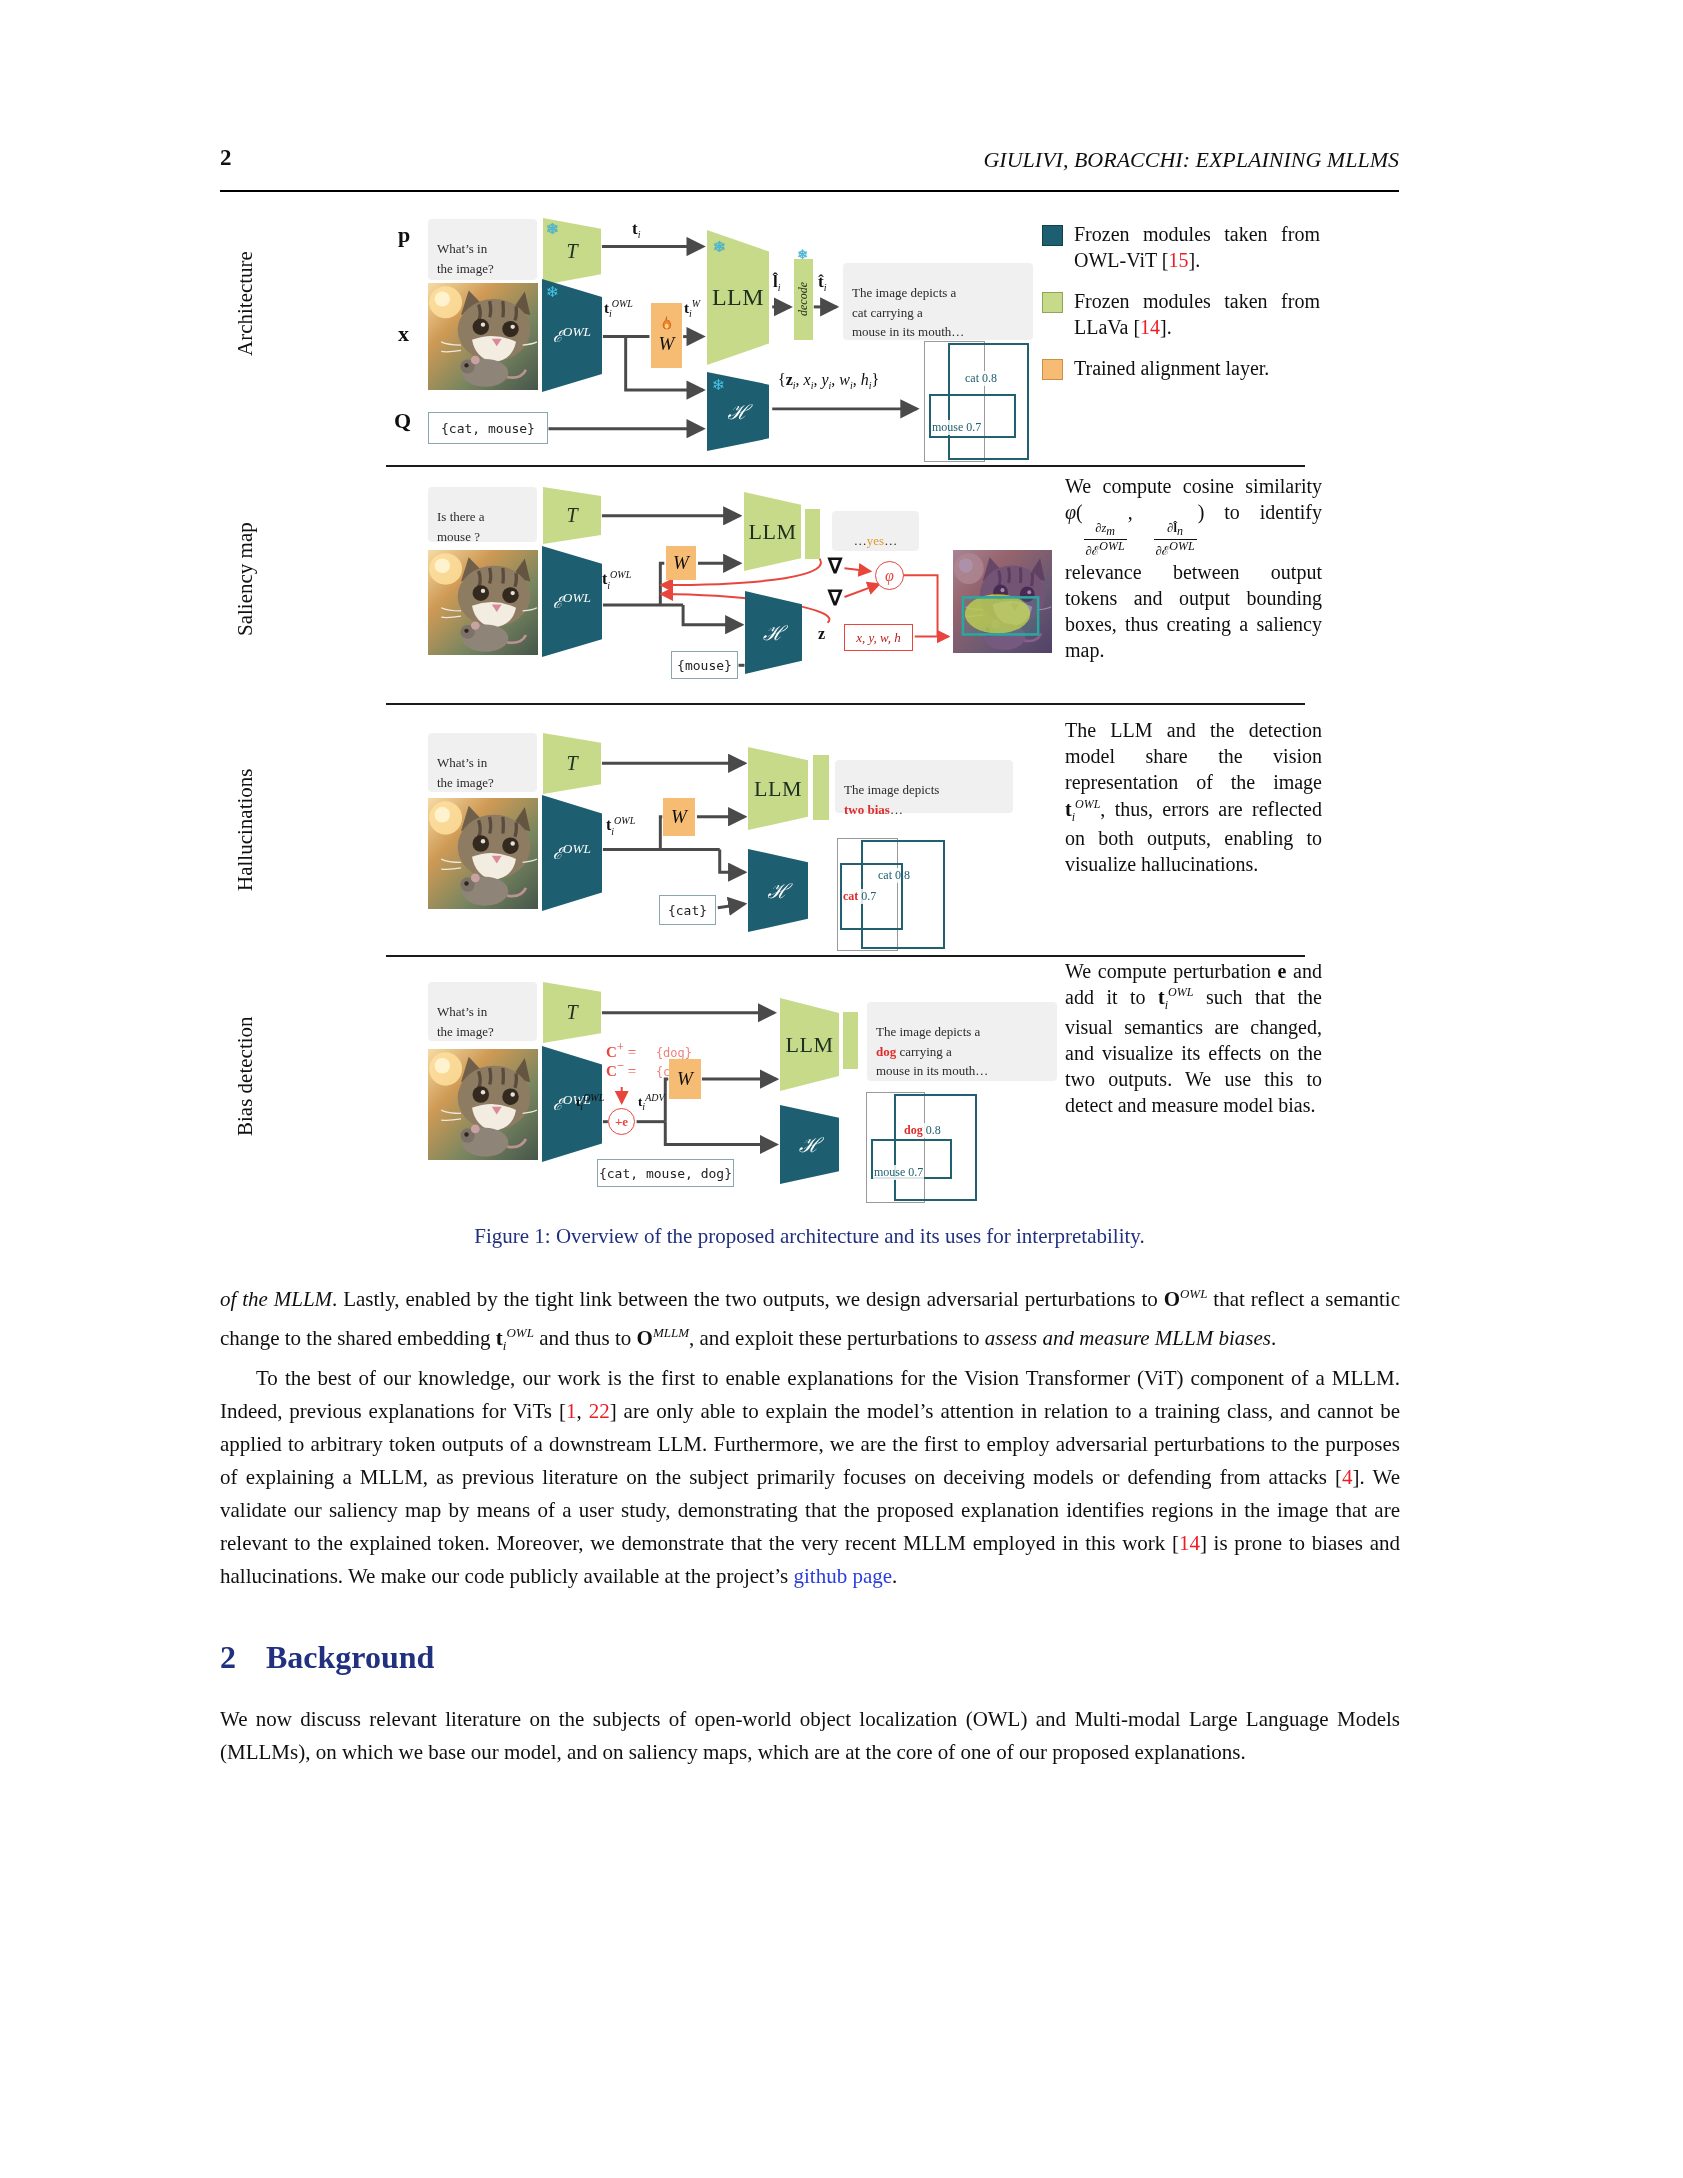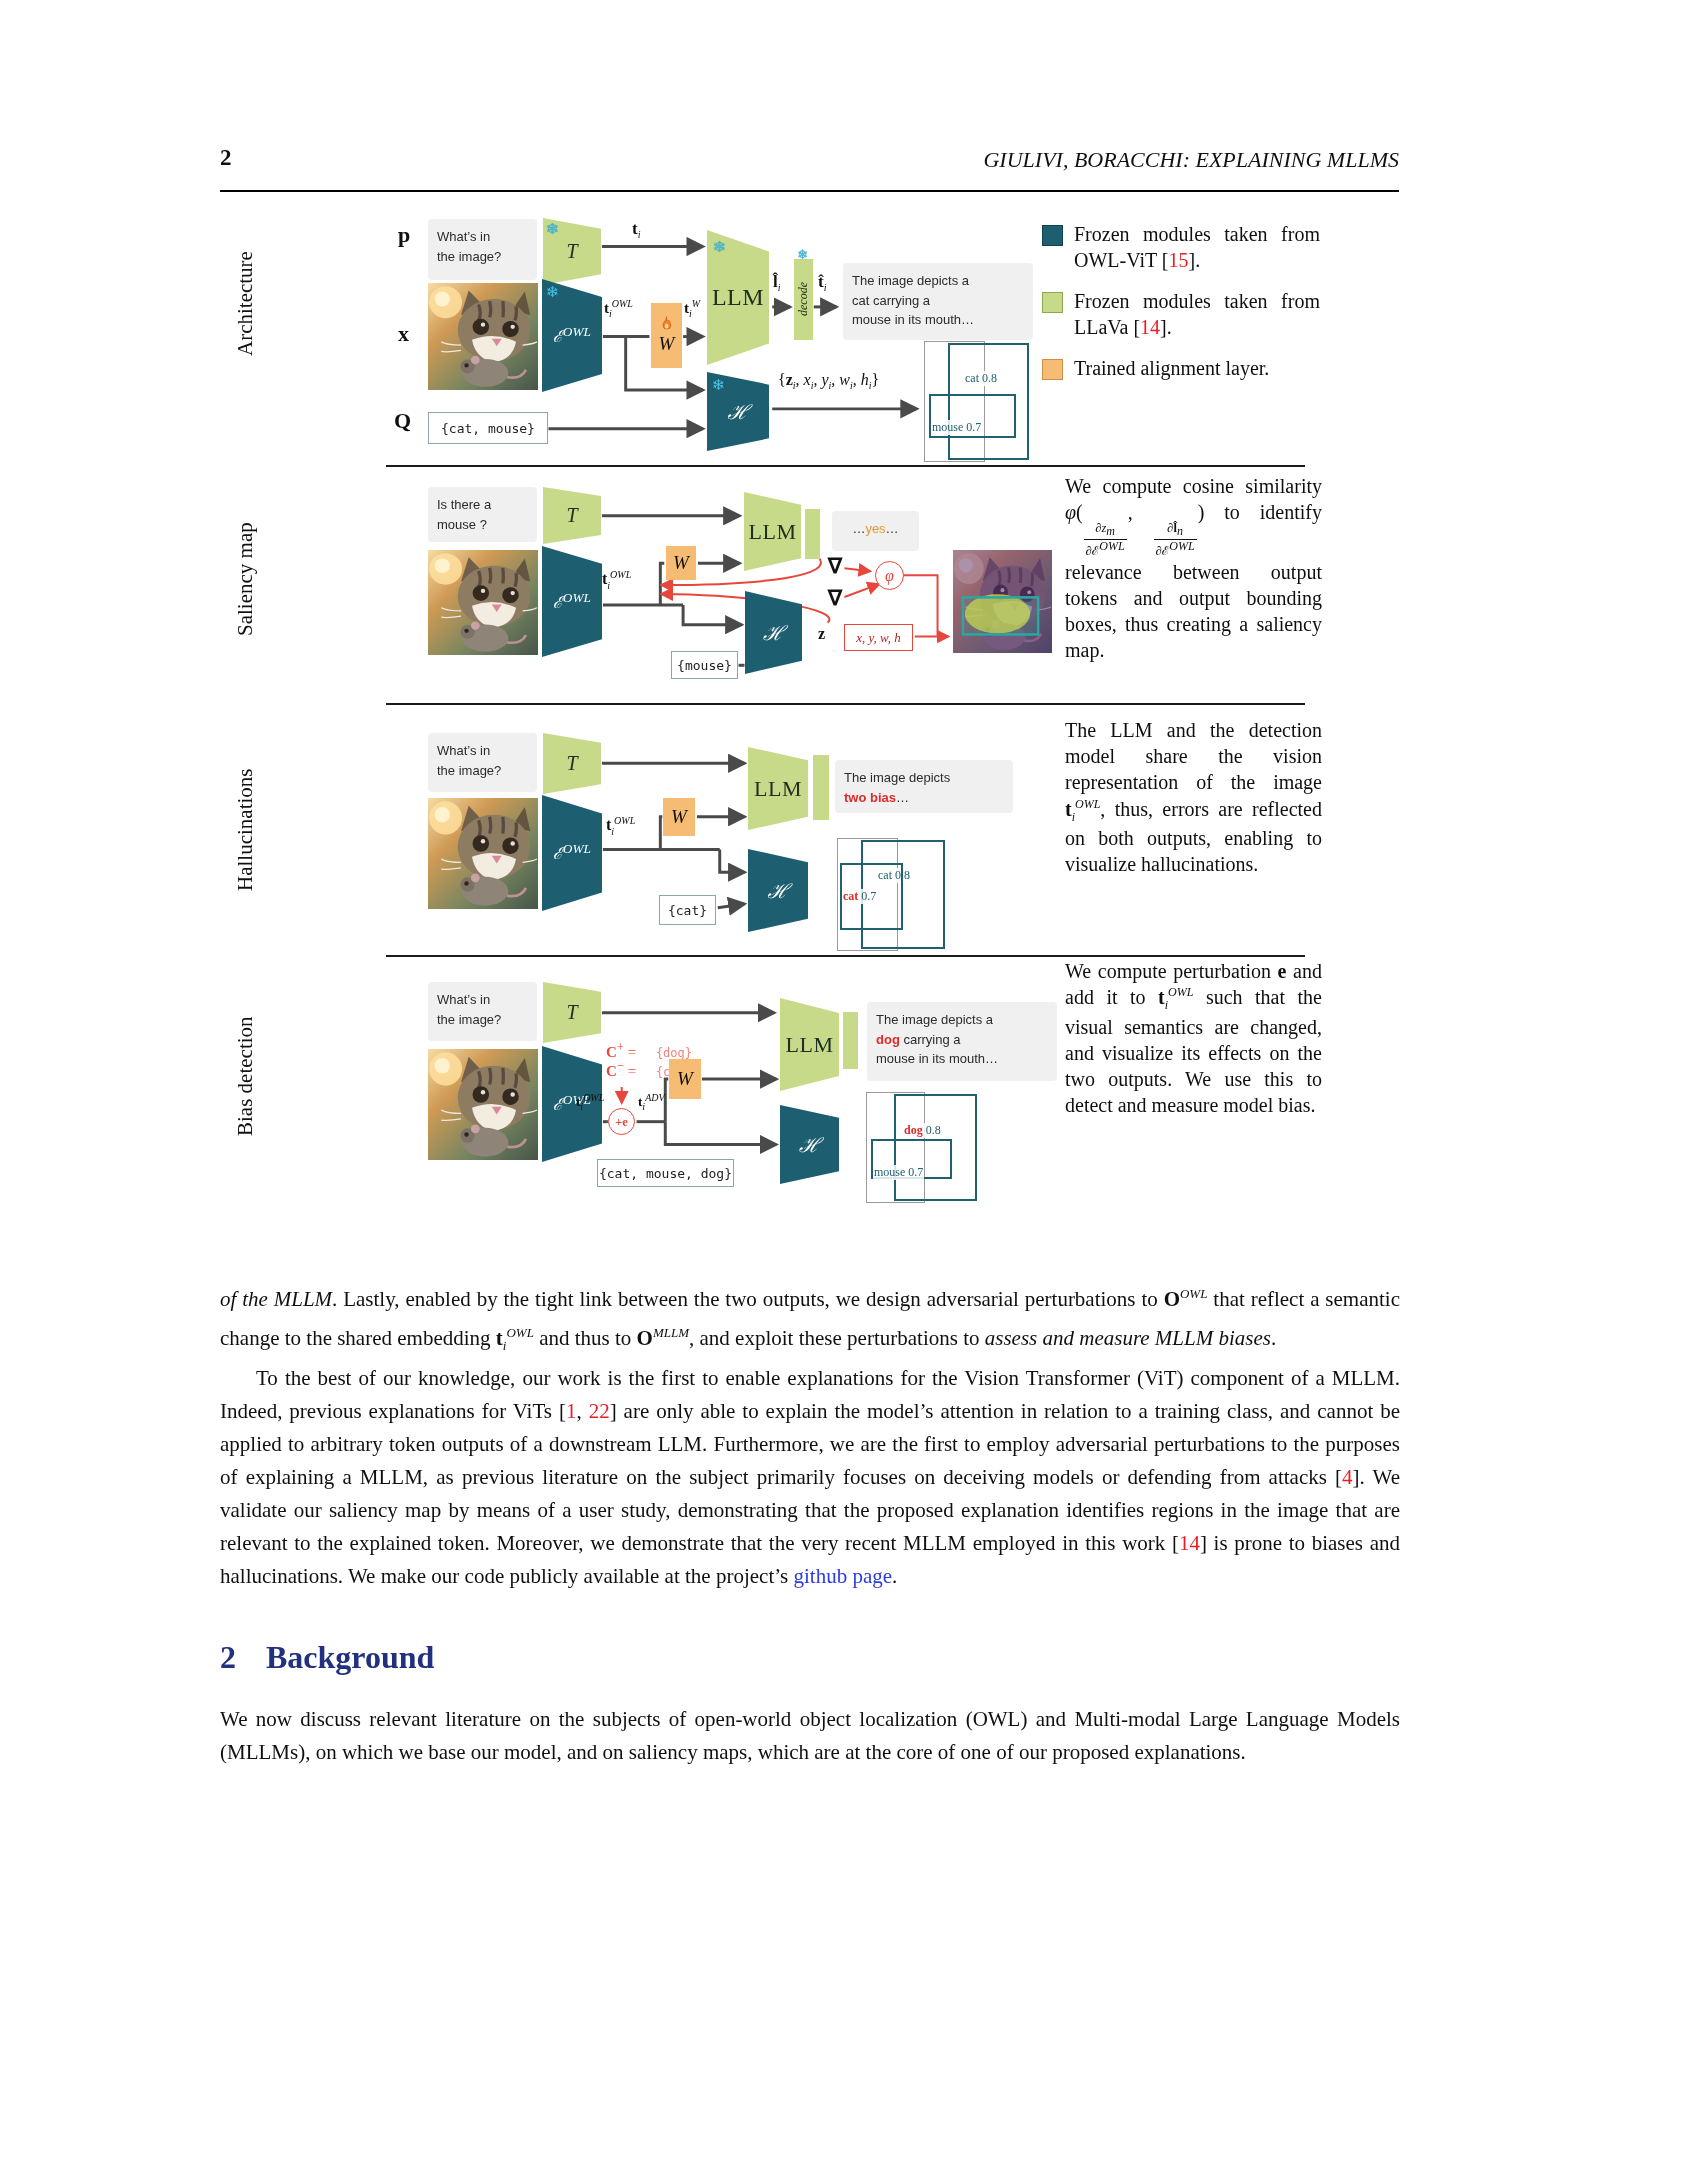--- a/index.html
+++ b/index.html
@@ -5,21 +5,21 @@
   html,body{margin:0;padding:0;background:#ffffff;}
   .page{position:relative;width:1683px;height:2178px;background:#fff;font-family:"Liberation Serif",serif;color:#101010;overflow:hidden;}
   .abs{position:absolute;}
   
   .hdr-num{left:220px;top:145px;font-weight:bold;font-size:23px;}
   .hdr-title{right:284px;top:147px;font-style:italic;font-size:22px;}
   .hdr-rule{left:220px;top:190px;width:1179px;height:2px;background:#000;}
   
   .rowlabel{writing-mode:vertical-rl;transform:rotate(180deg);font-size:21px;color:#111;display:flex;align-items:center;justify-content:center;}
   .sep{left:386px;width:919px;height:2px;background:#1a1a1a;}
-  .bubble{background:#f0f0f1;border-radius:4px;font-family:Liberation Sans, sans-serif;font-size:13px;line-height:1.5;color:#2b2b2b;padding:8px 9px;box-sizing:border-box;}
+  .bubble{background:#f0f0f1;border-radius:4px;font-family:Liberation Serif, serif;font-size:13px;line-height:1.5;color:#2b2b2b;padding:20px 9px;box-sizing:border-box;}
   .trap{clip-path:polygon(0 0,100% 16%,100% 84%,0 100%);display:flex;align-items:center;justify-content:center;box-sizing:border-box;}
   .trap.green{background:#c7da89;color:#203020;}
   .trap.teal{background:#1d5f70;color:#fff;}
   .mod-lbl{font-style:italic;font-size:20px;}
   .llm-lbl{font-style:normal;font-size:24px;letter-spacing:0.5px;}
   .snow{position:absolute;font-family:"DejaVu Sans",sans-serif;color:#49bfe3;text-shadow:0 0 1px #19768f;font-size:15px;line-height:1;}
   .wbox{background:#f6bc74;display:flex;align-items:center;justify-content:center;font-style:italic;font-size:19px;box-sizing:border-box;flex-direction:column;}
   .outbar{background:#c7da89;}
   .decodebar{background:#c7da89;writing-mode:vertical-rl;transform:rotate(180deg);display:flex;align-items:center;justify-content:center;font-style:italic;font-size:12px;color:#22301c;}
   .qbox{background:#fff;border:1.5px solid #8aa7ad;font-family:"DejaVu Sans Mono",monospace;font-size:13px;color:#222;display:flex;align-items:center;justify-content:center;box-sizing:border-box;}
@@ -333,20 +333,21 @@
   <div class="abs qbox" style="left:597px;top:1159px;width:137px;height:28px">{cat, mouse, dog}</div>
 
   <div class="abs bbgray" style="left:866px;top:1092px;width:59px;height:111px"></div>
   <div class="abs bbteal" style="left:894px;top:1094px;width:83px;height:107px"></div>
   <span class="abs bblab" style="left:903px;top:1099px"><span class="red">dog</span> 0.8</span>
   <div class="abs bbteal" style="left:871px;top:1139px;width:81px;height:40px"></div>
   <span class="abs bblab" style="left:873px;top:1141px">mouse 0.7</span>
 
   <div class="abs desc" style="left:1065px;top:958px">We compute perturbation <b>e</b> and add it to <b>t</b><sub><i>i</i></sub><sup><i>OWL</i></sup> such that the visual semantics are changed, and visualize its effects on the two outputs. We use this to detect and measure model bias.</div>
 
+  <div class="abs caption">Figure 1: Overview of the proposed architecture and its uses for interpretability.</div>
 
   <div class="abs bodycol">
     <p><i>of the MLLM</i>. Lastly, enabled by the tight link between the two outputs, we design adversarial perturbations to <b>O</b><sup><i>OWL</i></sup> that reflect a semantic change to the shared embedding <b>t</b><sub><i>i</i></sub><sup><i>OWL</i></sup> and thus to <b>O</b><sup><i>MLLM</i></sup>, and exploit these perturbations to <i>assess and measure MLLM biases</i>.</p>
     <p class="indent">To the best of our knowledge, our work is the first to enable explanations for the Vision Transformer (ViT) component of a MLLM. Indeed, previous explanations for ViTs [<span class="ref">1</span>, <span class="ref">22</span>] are only able to explain the model’s attention in relation to a training class, and cannot be applied to arbitrary token outputs of a downstream LLM. Furthermore, we are the first to employ adversarial perturbations to the purposes of explaining a MLLM, as previous literature on the subject primarily focuses on deceiving models or defending from attacks [<span class="ref">4</span>]. We validate our saliency map by means of a user study, demonstrating that the proposed explanation identifies regions in the image that are relevant to the explained token. Moreover, we demonstrate that the very recent MLLM employed in this work [<span class="ref">14</span>] is prone to biases and hallucinations. We make our code publicly available at the project’s <span class="link">github page</span>.</p>
     <div class="sechead">
       <span>2</span><span class="st">Background</span>
     </div>
     <p>We now discuss relevant literature on the subjects of open-world object localization (OWL) and Multi-modal Large Language Models (MLLMs), on which we base our model, and on saliency maps, which are at the core of one of our proposed explanations.</p>
   </div>
 

